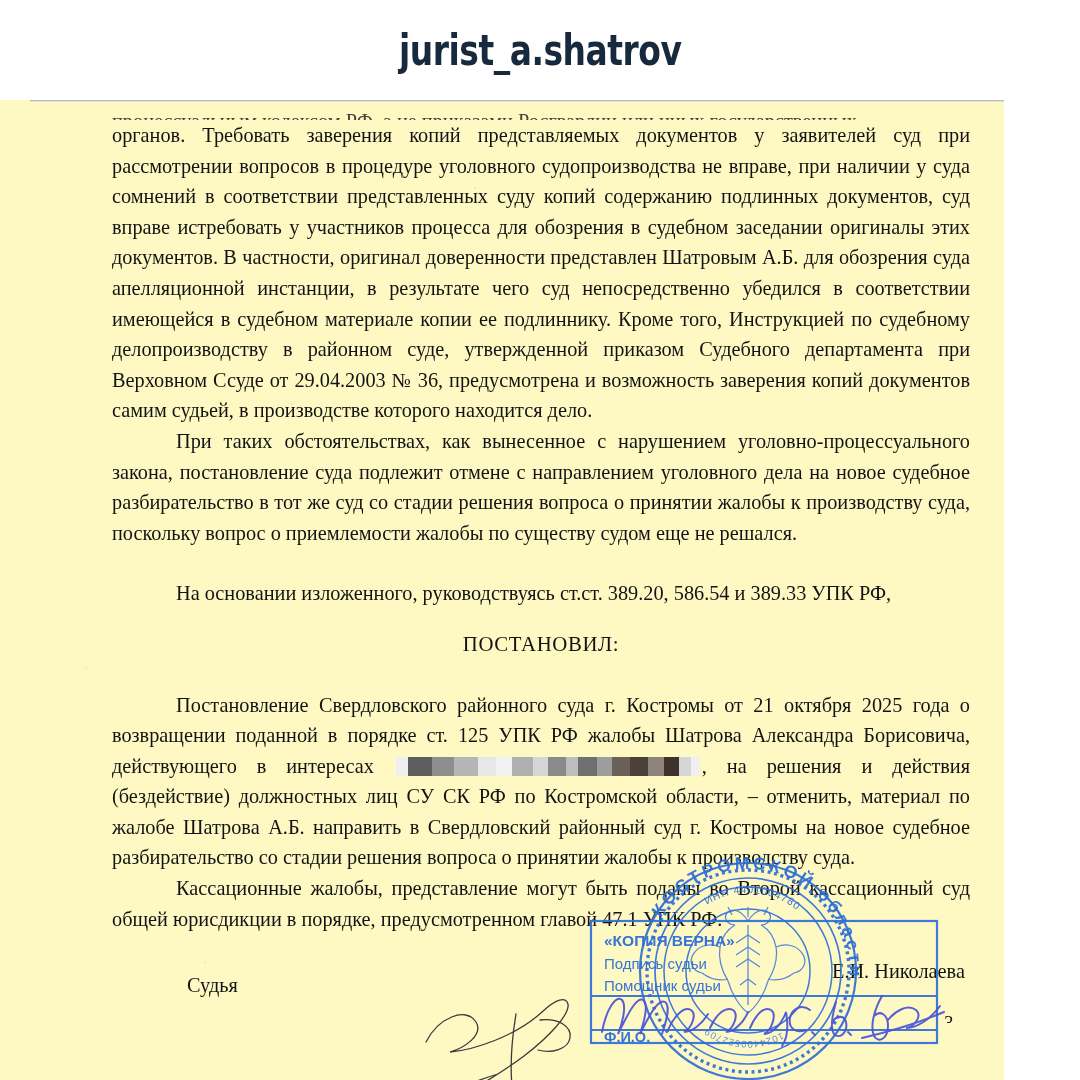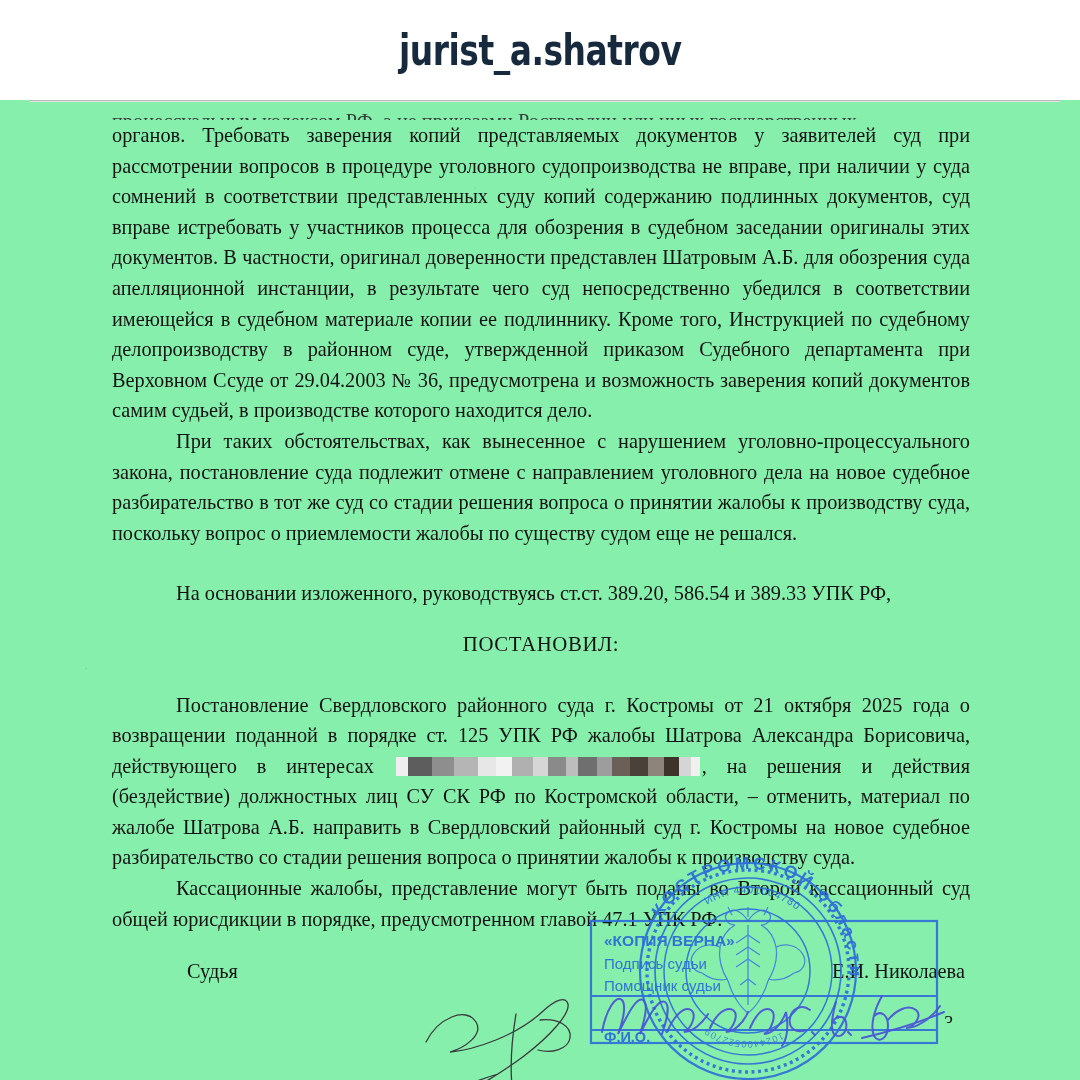--- a/index.html
+++ b/index.html
@@ -23,22 +23,22 @@
     font-family:"DejaVu Sans", sans-serif;
     font-weight:700;
     font-size:35px;
     letter-spacing:-0.5px;
     color:#16293d;
     transform:scaleY(1.22) scaleX(0.94);
   }
 
   
   .page{
-    position:absolute;left:0;top:100px;width:1080px;height:980px;
-    background:#86efac;
+    position:absolute;left:0;top:100px;width:1004px;height:980px;
+    background:#fef9c3;
     overflow:hidden;
   }
   .scan-edge{
     position:absolute;left:30px;top:0px;width:1030px;height:1px;
     background:#b9b9b9;
   }
   .scan-edge2{
     position:absolute;left:30px;top:1px;width:1030px;height:1px;
     background:#e2e2e2;
   }
@@ -101,21 +101,21 @@
         #6a6058 71% 77%, #4a413a 77% 83%, #8d857c 83% 88%,
         #3d332c 88% 93%, #d5d5d5 93% 97%, #f0f0f0 97% 100%);
     filter:blur(0.4px);
   }
 
   
   .sig-row{
     position:absolute;left:112px;top:860px;width:858px;
     font-size:20.3px;color:#131313;
   }
-  .sig-label{position:absolute;left:75px;top:0;}
+  .sig-label{position:absolute;left:75px;top:14px;}
   .sig-name{position:absolute;left:720px;top:0;white-space:nowrap;}
 
   .judge-sign{
     position:absolute;left:420px;top:890px;
     width:210px;height:140px;pointer-events:none;
   }
 
   
   .stamp-layer{position:absolute;left:0;top:0;width:1080px;height:980px;pointer-events:none;}
   .round-seal{position:absolute;left:632px;top:755px;width:232px;height:232px;}

